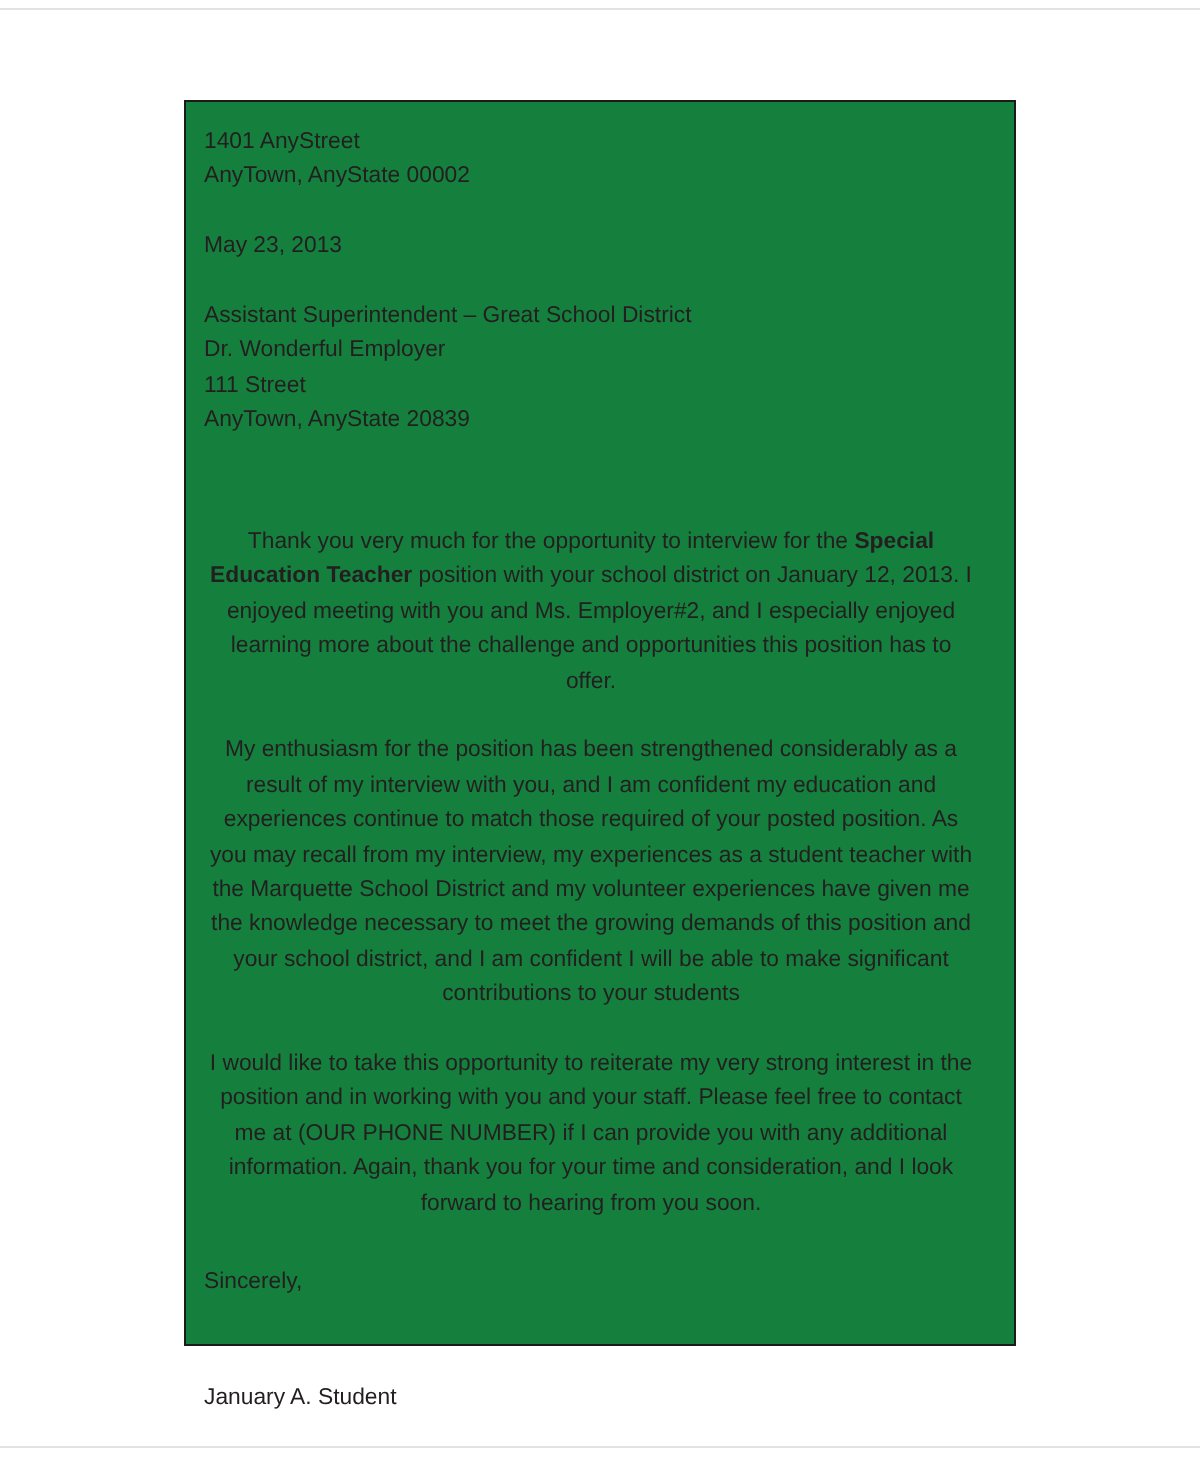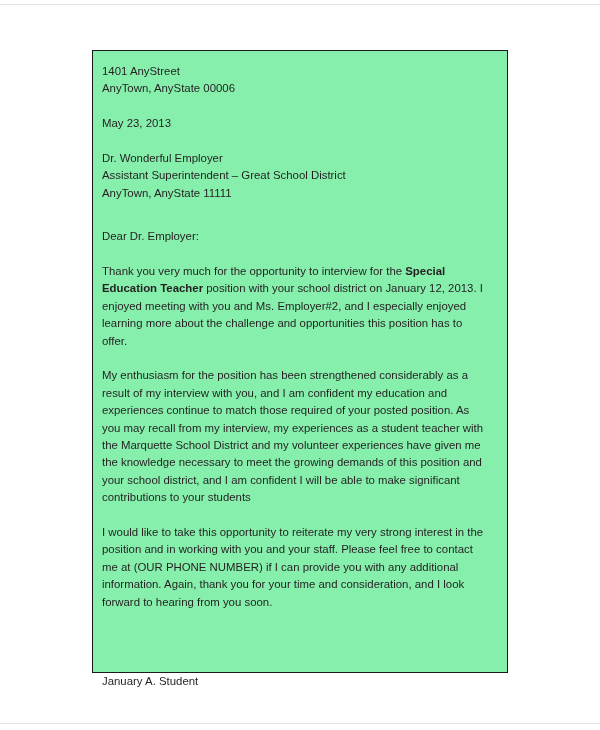--- a/index.html
+++ b/index.html
@@ -31,93 +31,94 @@
     background: #e2e2e2;
   }
   .page {
     position: absolute;
     left: 92px;
     top: 50px;
     width: 416px;
     height: 623px;
     box-sizing: border-box;
     border: 1px solid #1b1b1b;
-    background: #86efac;
+    background: #15803d;
   }
   .letter {
     padding: 12px 18px 0 9px;
     font-size: 11.4px;
     line-height: 17.4px;
     color: #231f20;
   }
   .block {
     margin: 0;
   }
   .line {
     white-space: pre-wrap;
   }
   .gap-1 { height: 17.4px; }
   .gap-2 { height: 26px; }
   .gap-3 { height: 22px; }
   .para {
     margin: 0;
-    text-align: left;
+    text-align: center;
   }
   .para b {
     font-weight: bold;
   }
   .sig-gap { height: 40px; }
 </style>
 </head>
 <body>
 
 <div class="top-rule"></div>
 
 <div class="page">
   <div class="letter">
 
     <div class="block">
       <div class="line">1401 AnyStreet</div>
-      <div class="line">AnyTown, AnyState 00006</div>
+      <div class="line">AnyTown, AnyState 00002</div>
     </div>
 
     <div class="gap-1"></div>
 
     <div class="block">
       <div class="line">May 23, 2013</div>
     </div>
 
     <div class="gap-1"></div>
 
     <div class="block">
+      <div class="line">Assistant Superintendent – Great School District</div>
       <div class="line">Dr. Wonderful Employer</div>
-      <div class="line">Assistant Superintendent – Great School District</div>
-      <div class="line">AnyTown, AnyState 11111</div>
+      <div class="line">111 Street</div>
+      <div class="line">AnyTown, AnyState 20839</div>
     </div>
 
     <div class="gap-2"></div>
 
-    <div class="block">
-      <div class="line">Dear Dr. Employer:</div>
-    </div>
 
     <div class="gap-1"></div>
 
     <p class="para"><span>Thank you very much for the opportunity to interview for the </span><b>Special Education Teacher</b><span> position with your school district on January 12, 2013.  I enjoyed meeting with you and Ms. Employer#2, and I especially enjoyed learning more about the challenge and opportunities this position has to offer.</span></p>
 
     <div class="gap-1"></div>
 
     <p class="para">My enthusiasm for the position has been strengthened considerably as a result of my interview with you, and I am confident my education and experiences continue to match those required of your posted position.  As you may recall from my interview, my experiences as a student teacher with the Marquette School District and my volunteer experiences have given me the knowledge necessary to meet the growing demands of this position and your school district, and I am confident I will be able to make significant contributions to your students</p>
 
     <div class="gap-1"></div>
 
     <p class="para">I would like to take this opportunity to reiterate my very strong interest in the position and in working with you and your staff.  Please feel free to contact me at (OUR PHONE NUMBER) if I can provide you with any additional information.  Again, thank you for your time and consideration, and I look forward to hearing from you soon.</p>
 
     <div class="gap-3"></div>
 
+    <div class="block">
+      <div class="line">Sincerely,</div>
+    </div>
 
     <div class="sig-gap"></div>
 
     <div class="block">
       <div class="line">January A. Student</div>
     </div>
 
   </div>
 </div>
 

